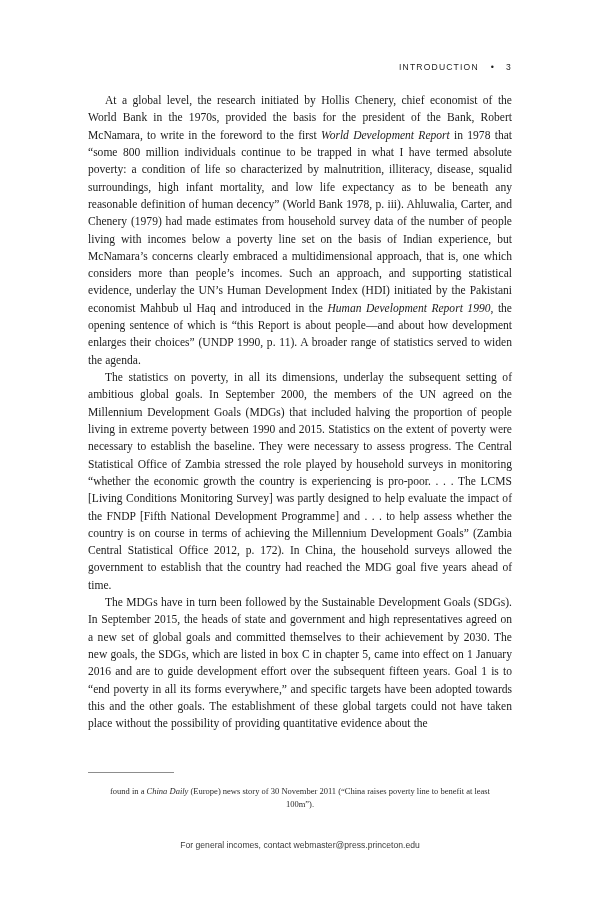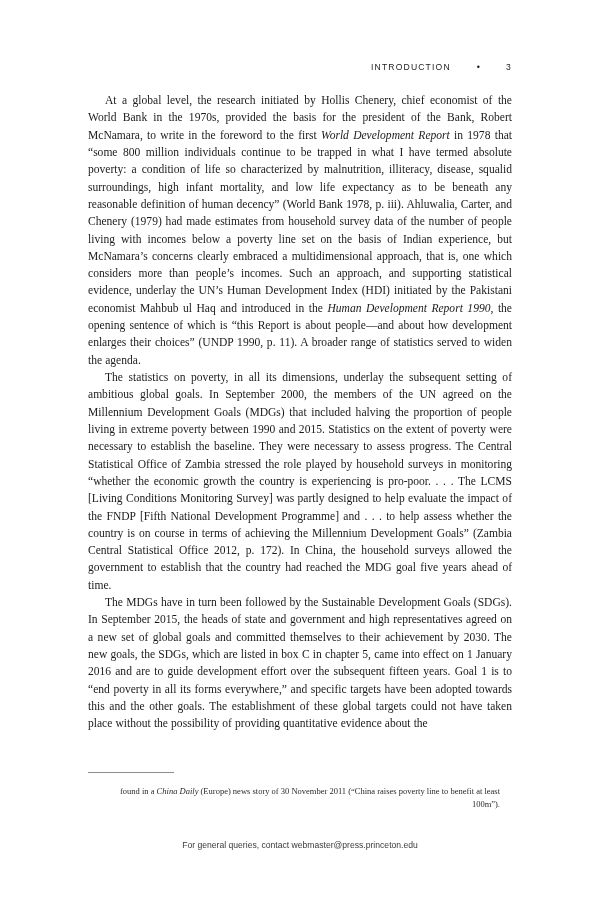--- a/index.html
+++ b/index.html
@@ -46,21 +46,21 @@
     position: absolute;
     right: 88px;
     top: 62px;
     font-family: "Liberation Sans", "DejaVu Sans", sans-serif;
     font-size: 8.6px;
     letter-spacing: 1.15px;
     color: #1c1c1c;
     white-space: nowrap;
     display: flex;
     align-items: baseline;
-    gap: 16px;
+    gap: 2px;
   }
   .running-head .rh-title { display: inline-block; }
   .running-head .rh-sep {
     display: inline-block;
     padding: 0 9px 0 10px;
     font-size: 9px;
     line-height: 1;
     position: relative;
     top: -0.5px;
   }
@@ -98,21 +98,21 @@
   .footnote-rule {
     width: 86px;
     height: 0;
     border-top: 0.9px solid #8d8d8d;
     margin: 0 0 10px 0;
   }
   .footnote-text {
     margin: 12px;
     font-size: 8.5px;
     line-height: 13.4px;
-    text-align: right;
+    text-align: center;
     color: #2a2a2a;
   }
 
   
   .page-footer {
     position: absolute;
     left: 0;
     right: 0;
     top: 840px;
     text-align: center;
@@ -142,16 +142,16 @@
     <p class="para">The MDGs have in turn been followed by the Sustainable Development Goals (SDGs). In September 2015, the heads of state and government and high representatives agreed on a new set of global goals and committed themselves to their achievement by 2030. The new goals, the SDGs, which are listed in box C in chapter 5, came into effect on 1 January 2016 and are to guide development effort over the subsequent fifteen years. Goal 1 is to “end poverty in all its forms everywhere,” and specific targets have been adopted towards this and the other goals. The establishment of these global targets could not have taken place without the possibility of providing quantitative evidence about the</p>
 
   </div>
 
   <div class="footnote-zone">
     <div class="footnote-rule"></div>
     <p class="footnote-text"><span>found in a </span><i>China Daily</i><span> (Europe) news story of 30 November 2011 (“China raises poverty line to benefit at least 100m”).</span></p>
   </div>
 
   <div class="page-footer">
-    <span>For general queries, contact webmaster@press.princeton.edu</span>
+    <span>For general incomes, contact webmaster@press.princeton.edu</span>
   </div>
 
 </div>
 
 </body></html>

